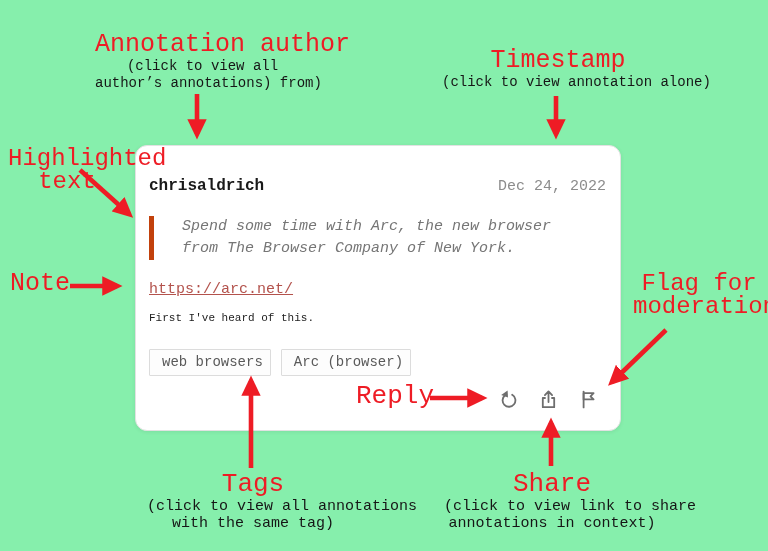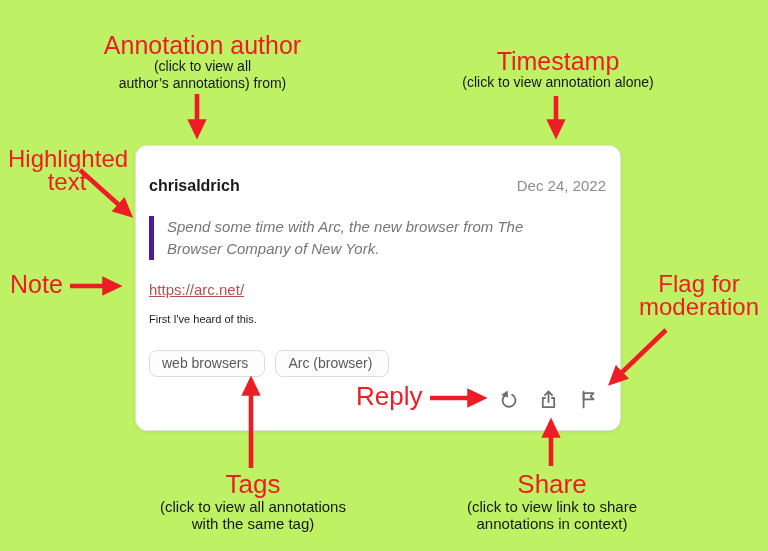--- a/index.html
+++ b/index.html
@@ -1,18 +1,18 @@
 <!DOCTYPE html>
 <html><head>
 <meta charset="utf-8">
 <style>
   html,body{margin:0;padding:0;background:#ffffff;}
   .canvas{
-    position:relative;width:768px;height:551px;background:#bef264;overflow:hidden;
-    font-family:Liberation Sans, sans-serif;
+    position:relative;width:768px;height:551px;background:#86efac;overflow:hidden;
+    font-family:Liberation Mono, monospace;
     -webkit-font-smoothing:antialiased;
   }
   
   .callout{position:absolute;text-align:center;z-index:5;}
   .callout .title{color:#ee1c25;font-size:25px;line-height:26px;white-space:nowrap;}
   .callout .title.two-line{white-space:normal;line-height:23px;font-size:24px;}
   .callout .sub{color:#161616;font-size:14px;line-height:16.5px;white-space:nowrap;}
   .callout .sub15{color:#161616;font-size:15px;line-height:17px;white-space:nowrap;}
   .c-author{left:95px;top:32px;width:215px;}
   .c-timestamp{left:442px;top:48px;width:232px;}
@@ -30,32 +30,32 @@
   .card{
     position:absolute;left:135px;top:145px;width:486px;height:286px;box-sizing:border-box;
     background:#ffffff;border:1px solid #e2e2e2;border-radius:12px;
     box-shadow:0 1px 4px rgba(0,0,0,0.07);
     padding:14px 14px 14px 13px;z-index:2;
   }
   .card-header{display:flex;justify-content:space-between;align-items:baseline;margin-top:17px;}
   .card-author{font-weight:bold;font-size:16px;color:#1a1a1a;cursor:pointer;}
   .card-date{font-size:15px;color:#8c8c8c;cursor:pointer;}
   .card-quote{
-    margin-top:21px;border-left:5px solid #4c1d95;padding-left:13px;
+    margin-top:21px;border-left:5px solid #c2410c;padding-left:28px;
     font-style:italic;color:#767676;font-size:15px;line-height:22px;width:385px;
   }
   .card-link{
     display:inline-block;margin-top:21px;color:#b3524c;font-size:15px;
     text-decoration:underline;cursor:pointer;
   }
   .card-note{margin-top:14px;font-size:11px;color:#1c1c1c;}
   .card-tags{margin-top:25px;display:flex;gap:10px;}
   .tag-pill{
-    border:1px solid #dcdcdc;border-radius:8px;background:#fdfdfd;
-    padding:4px 16px 5px 12px;font-size:14px;color:#5a5a5a;cursor:pointer;white-space:nowrap;
+    border:1px solid #dcdcdc;border-radius:1px;background:#fdfdfd;
+    padding:4px 7px 5px 12px;font-size:14px;color:#5a5a5a;cursor:pointer;white-space:nowrap;
   }
   .card-actions{position:absolute;right:21px;bottom:20px;display:flex;gap:19px;}
   .icon-btn{width:21px;height:21px;cursor:pointer;background:none;border:none;padding:0;}
   .icon-btn svg{width:21px;height:21px;display:block;}
 </style>
 </head>
 <body>
 
 <div class="canvas">
 

